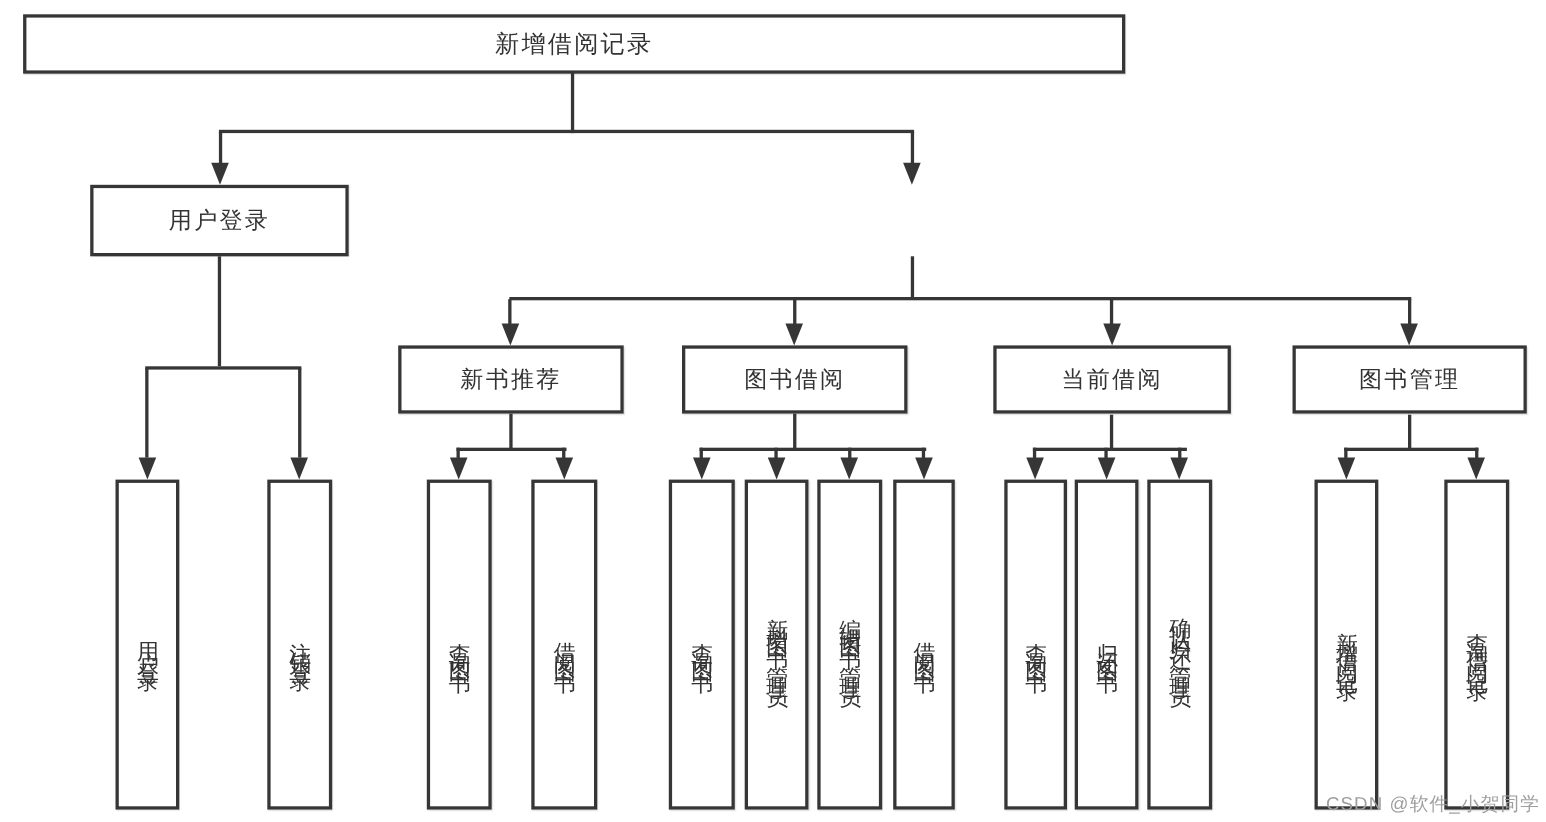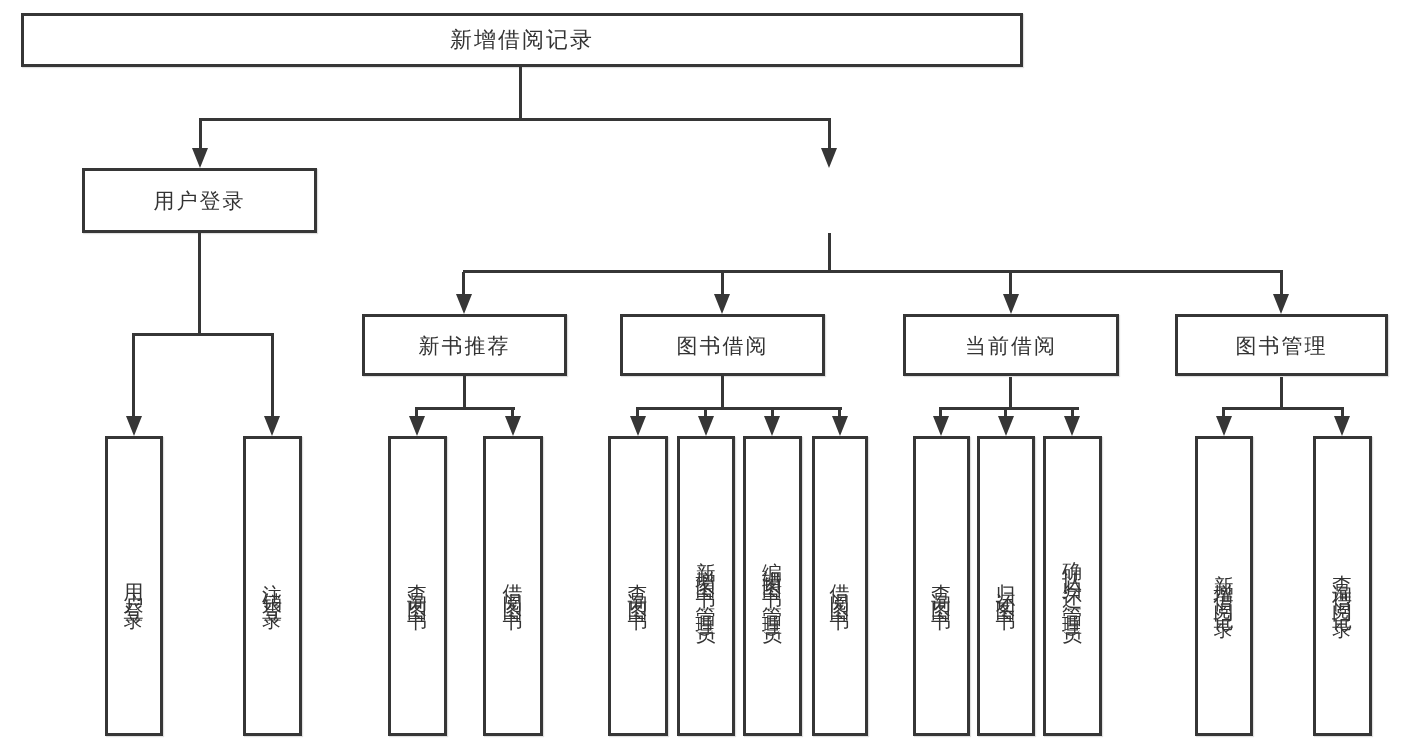--- a/index.html
+++ b/index.html
@@ -180,14 +180,15 @@
     <span>确认归还（管理员）</span>
   </div>
 
   <div class="node v" style="left:1195px;top:436px;width:58px;height:300px">
     <span>新增借阅记录</span>
   </div>
   <div class="node v" style="left:1313px;top:436px;width:59px;height:300px">
     <span>查询借阅记录</span>
   </div>
 
+  <div class="watermark">CSDN @软件_小贺同学</div>
 
 </div>
 
 </body></html>

